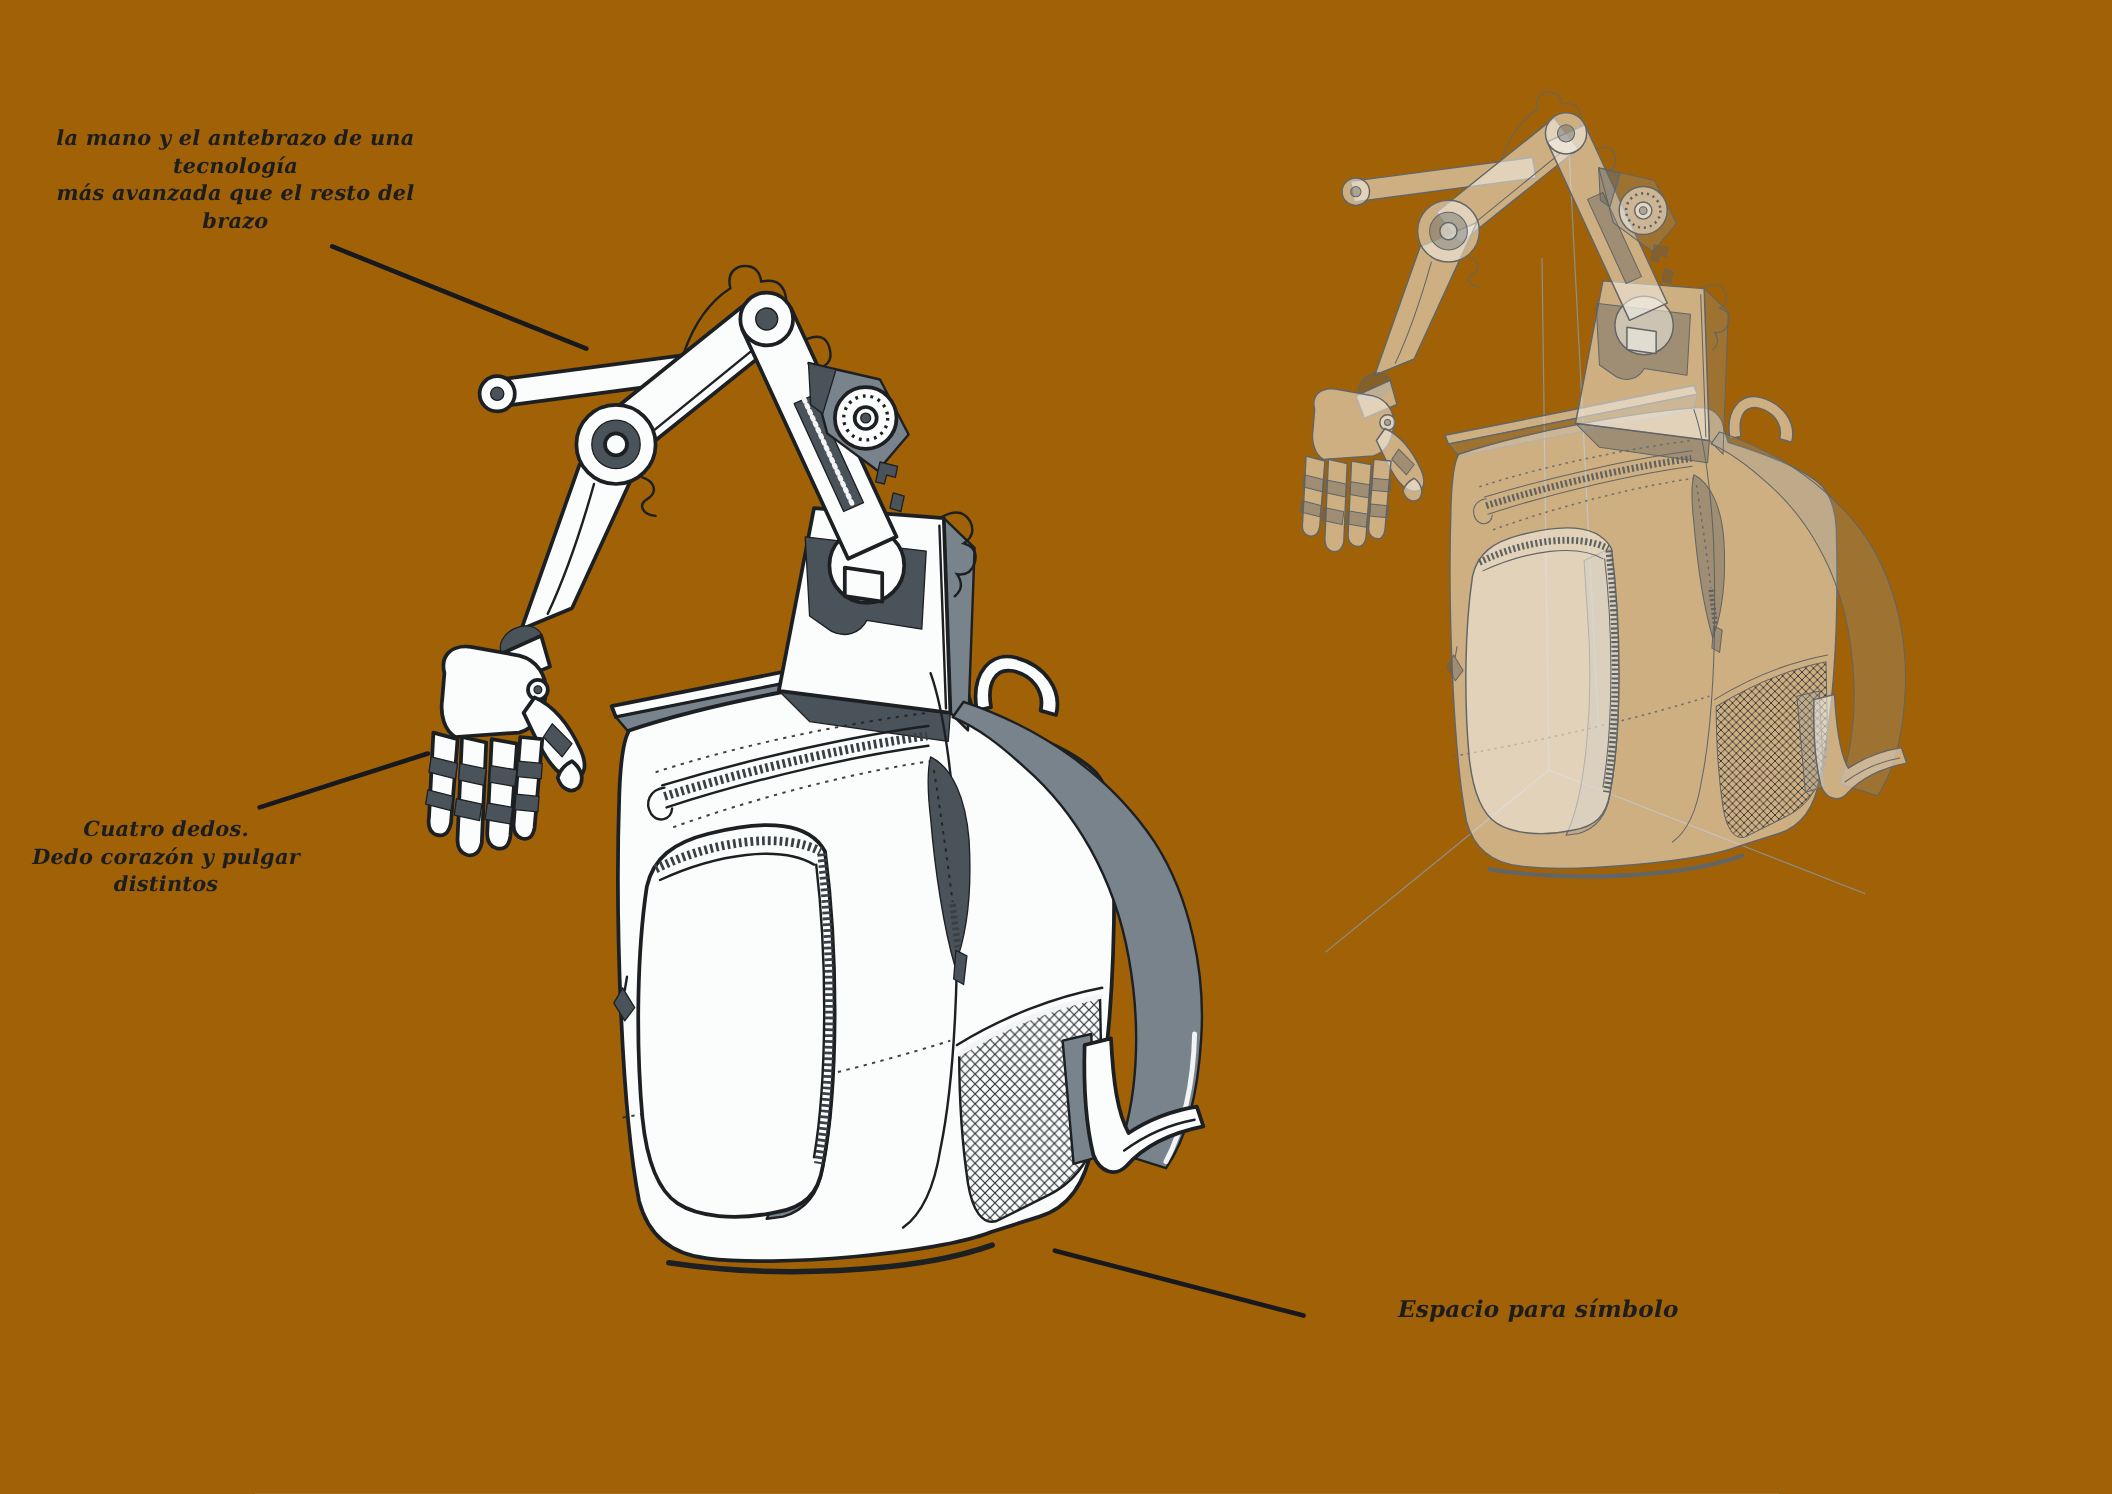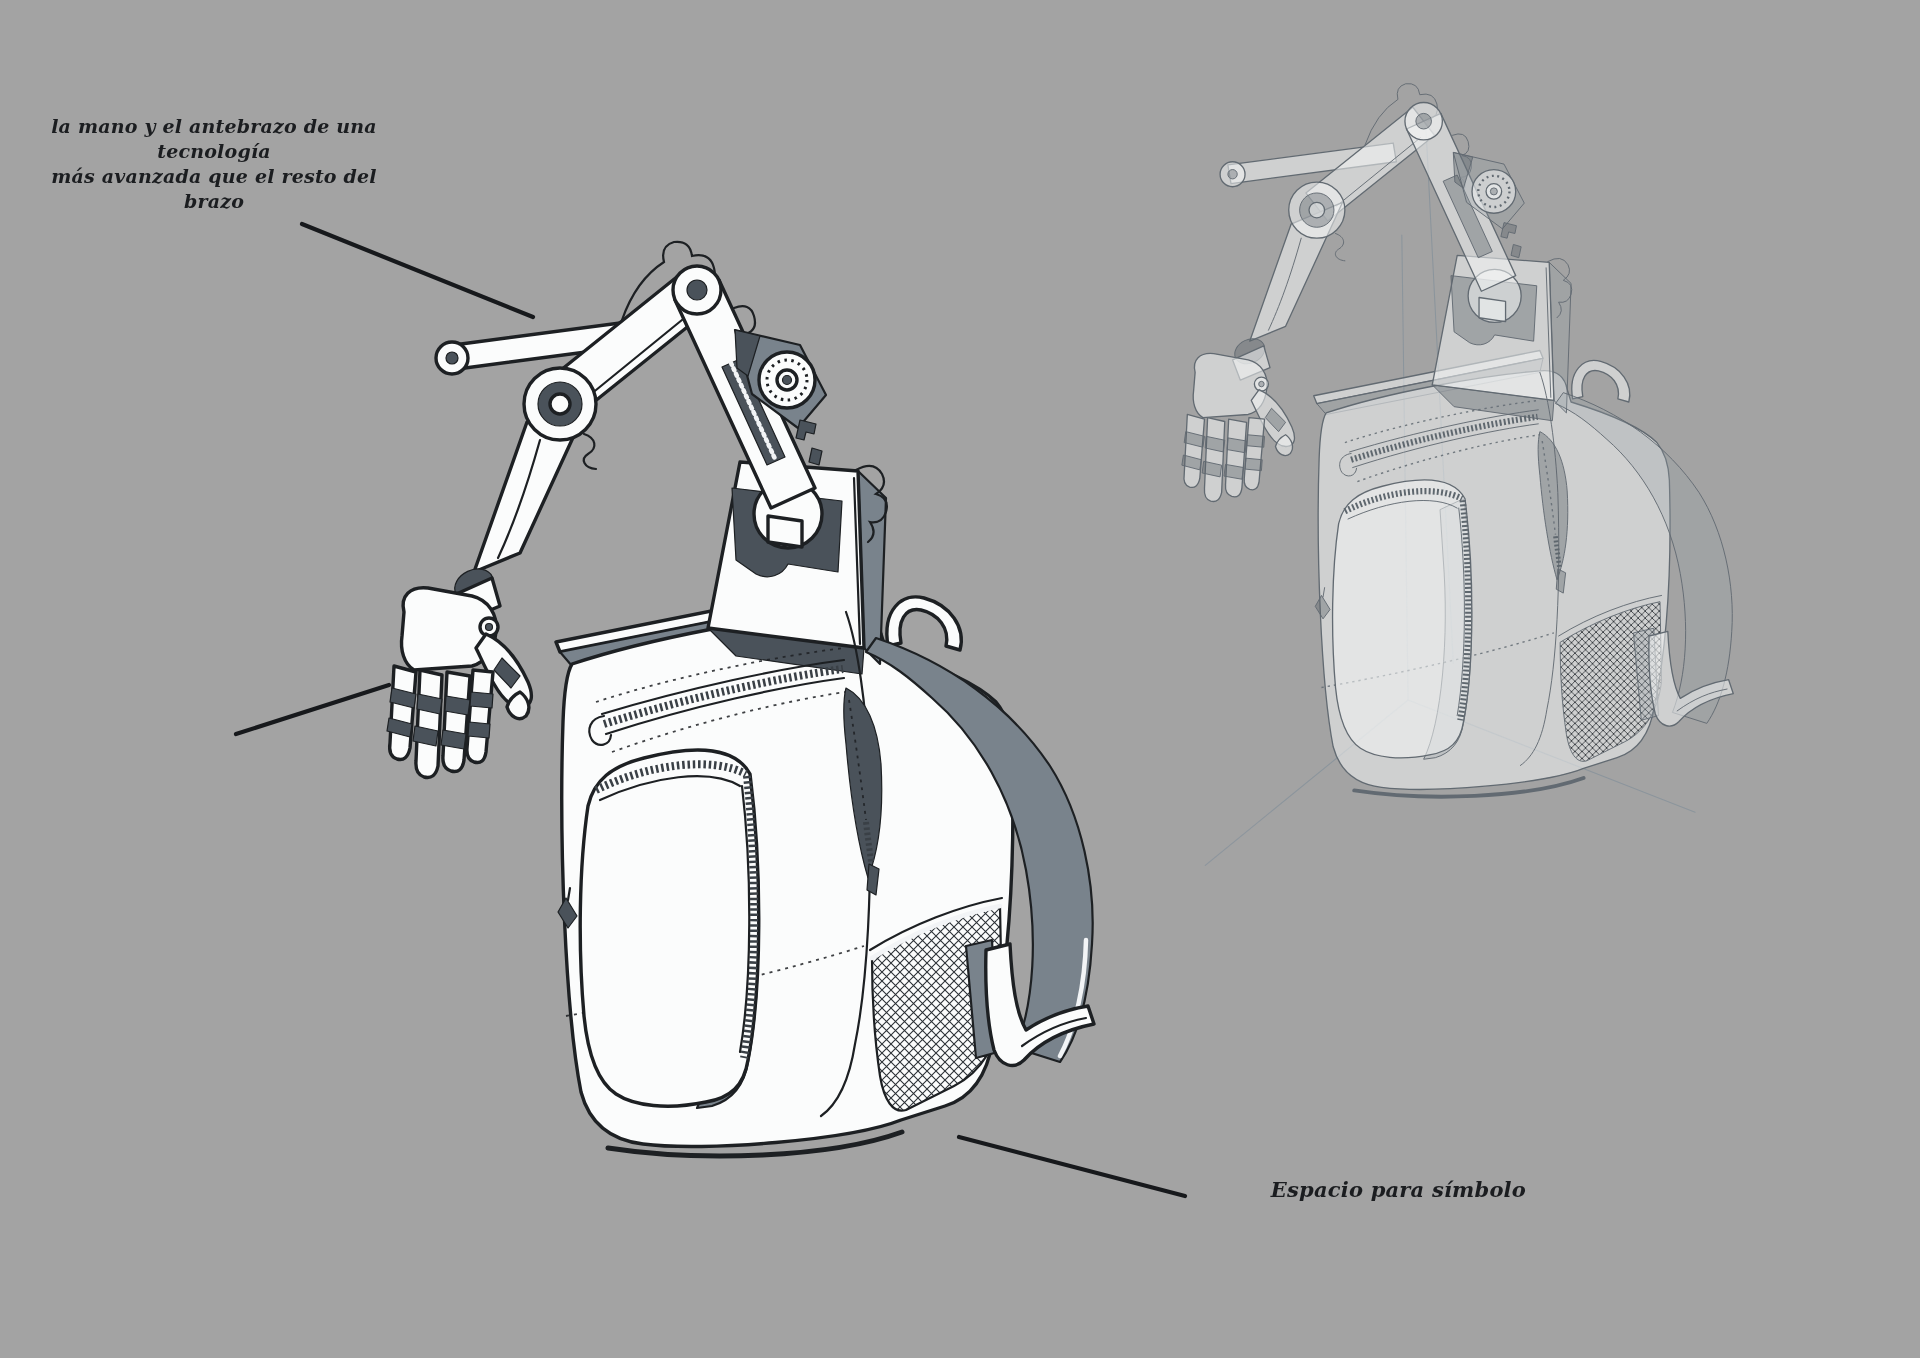--- a/index.html
+++ b/index.html
@@ -2,21 +2,21 @@
 <html><head>
 <meta charset="utf-8">
 <style>
   html,body{margin:0;padding:0;}
   body{
     width:1920px;height:1358px;
     background:#b7c0c6;
     font-family:"DejaVu Serif","Liberation Serif",serif;
     overflow:hidden;
   }
-  .canvas{position:relative;width:1920px;height:1358px;background:#a3a3a3;}
+  .canvas{position:relative;width:1920px;height:1358px;background:#a16207;}
   svg.art{position:absolute;left:0;top:0;}
 
   
   .art-main{
     --ink:#1d2023; --fw:#fbfcfc; --fg:#79838c; --fd:#4a525a;
     --sw:3.4; --swt:2.2; --teeth:#3a4046; --construct:transparent;
     --paper-line:#f2f4f6;
   }
   .art-sketch{
     --ink:#5d666e; --fw:rgba(250,251,252,0.55); --fg:rgba(150,160,168,0.28);
@@ -211,18 +211,22 @@
   <line class="leader" x1="302" y1="224" x2="533" y2="317"></line>
   <line class="leader" x1="236" y1="734" x2="389" y2="685"></line>
   <line class="leader" x1="959" y1="1137" x2="1185" y2="1196"></line>
 </svg>
 
 <div class="note note-arm">
   <span>la mano y el antebrazo de una tecnología</span><br>
   <span>más avanzada que el resto del brazo</span>
 </div>
 
+<div class="note note-hand">
+  <span>Cuatro dedos.</span><br>
+  <span>Dedo corazón y pulgar distintos</span>
+</div>
 
 <div class="note note-symbol">
   <span>Espacio para símbolo</span>
 </div>
 
 </div>
 
 </body></html>

